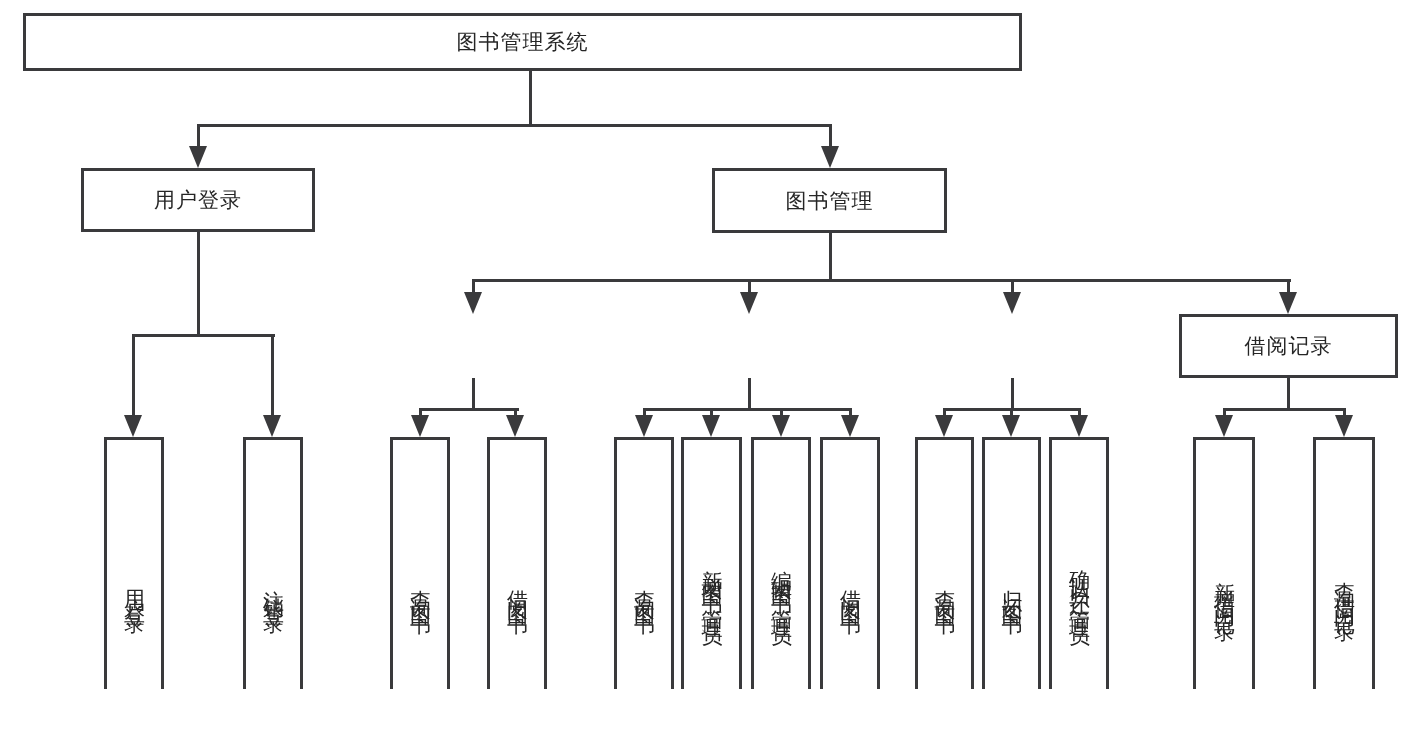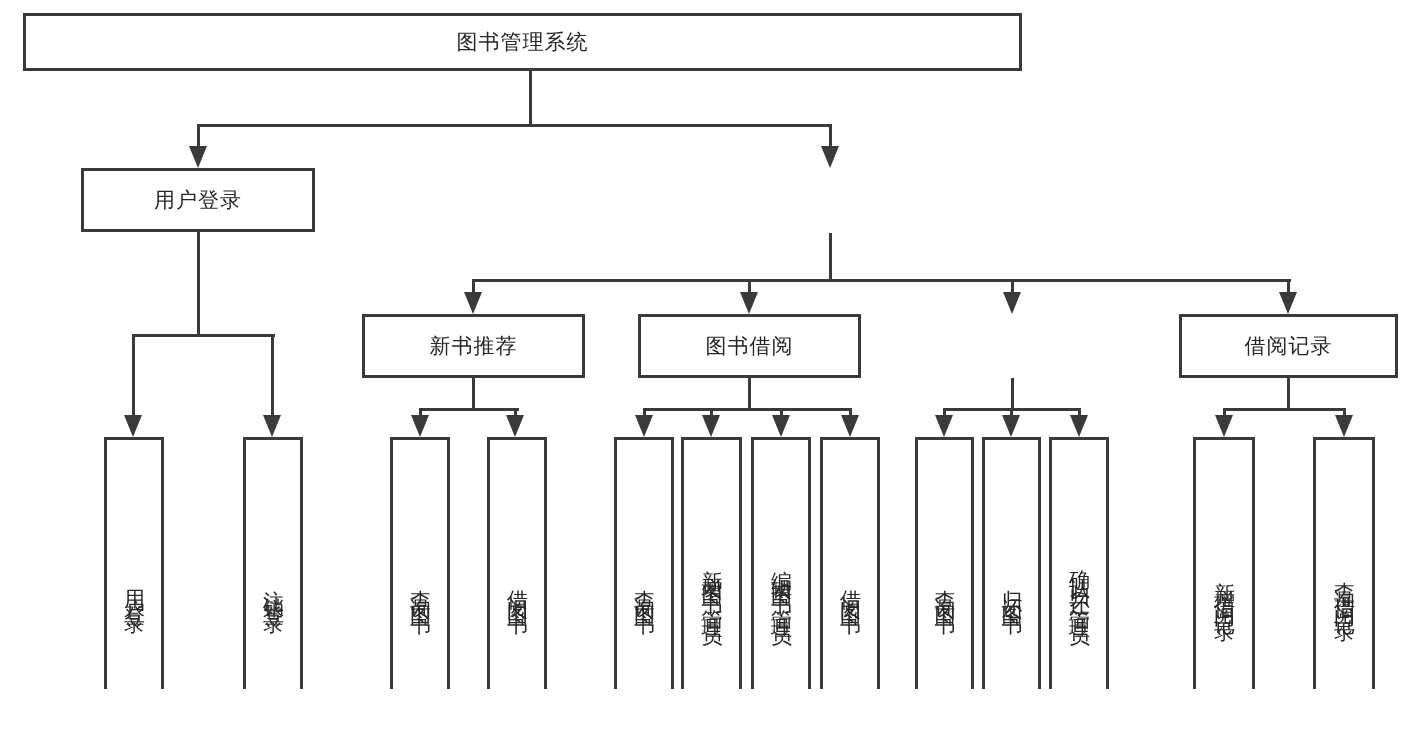--- a/index.html
+++ b/index.html
@@ -46,41 +46,40 @@
   <div class="box" style="left:23px;top:13px;width:999px;height:58px">图书管理系统</div>
 
   <div class="vline" style="left:529px;top:71px;height:56px"></div>
   <div class="hline" style="left:197px;top:124px;width:635px"></div>
   <div class="vline" style="left:197px;top:124px;height:26px"></div>
   <div class="arrow" style="left:189px;top:146px"></div>
   <div class="vline" style="left:829px;top:124px;height:26px"></div>
   <div class="arrow" style="left:821px;top:146px"></div>
 
   <div class="box" style="left:81px;top:168px;width:234px;height:64px">用户登录</div>
+  <div class="box" style="left:712px;top:168px;width:235px;height:65px">图书管理</div>
 
   <div class="vline" style="left:197px;top:232px;height:105px"></div>
   <div class="hline" style="left:132px;top:334px;width:143px"></div>
   <div class="vline" style="left:132px;top:334px;height:85px"></div>
   <div class="arrow" style="left:124px;top:415px"></div>
   <div class="vline" style="left:271px;top:334px;height:85px"></div>
   <div class="arrow" style="left:263px;top:415px"></div>
 
   <div class="vline" style="left:829px;top:233px;height:49px"></div>
   <div class="hline" style="left:472px;top:279px;width:819px"></div>
   <div class="vline" style="left:472px;top:279px;height:17px"></div>
   <div class="arrow" style="left:464px;top:292px"></div>
   <div class="vline" style="left:748px;top:279px;height:17px"></div>
   <div class="arrow" style="left:740px;top:292px"></div>
   <div class="vline" style="left:1011px;top:279px;height:17px"></div>
   <div class="arrow" style="left:1003px;top:292px"></div>
   <div class="vline" style="left:1287px;top:279px;height:17px"></div>
   <div class="arrow" style="left:1279px;top:292px"></div>
 
-  <div class="box" style="left:362px;top:314px;width:223px;height:64px">新书推荐</div>
-  <div class="box" style="left:638px;top:314px;width:223px;height:64px">图书借阅</div>
   <div class="box" style="left:1179px;top:314px;width:219px;height:64px">借阅记录</div>
 
   <div class="vline" style="left:472px;top:378px;height:33px"></div>
   <div class="hline" style="left:419px;top:408px;width:100px"></div>
   <div class="vline" style="left:419px;top:408px;height:10px"></div>
   <div class="arrow" style="left:411px;top:415px"></div>
   <div class="vline" style="left:514px;top:408px;height:10px"></div>
   <div class="arrow" style="left:506px;top:415px"></div>
 
   <div class="vline" style="left:748px;top:378px;height:33px"></div>

